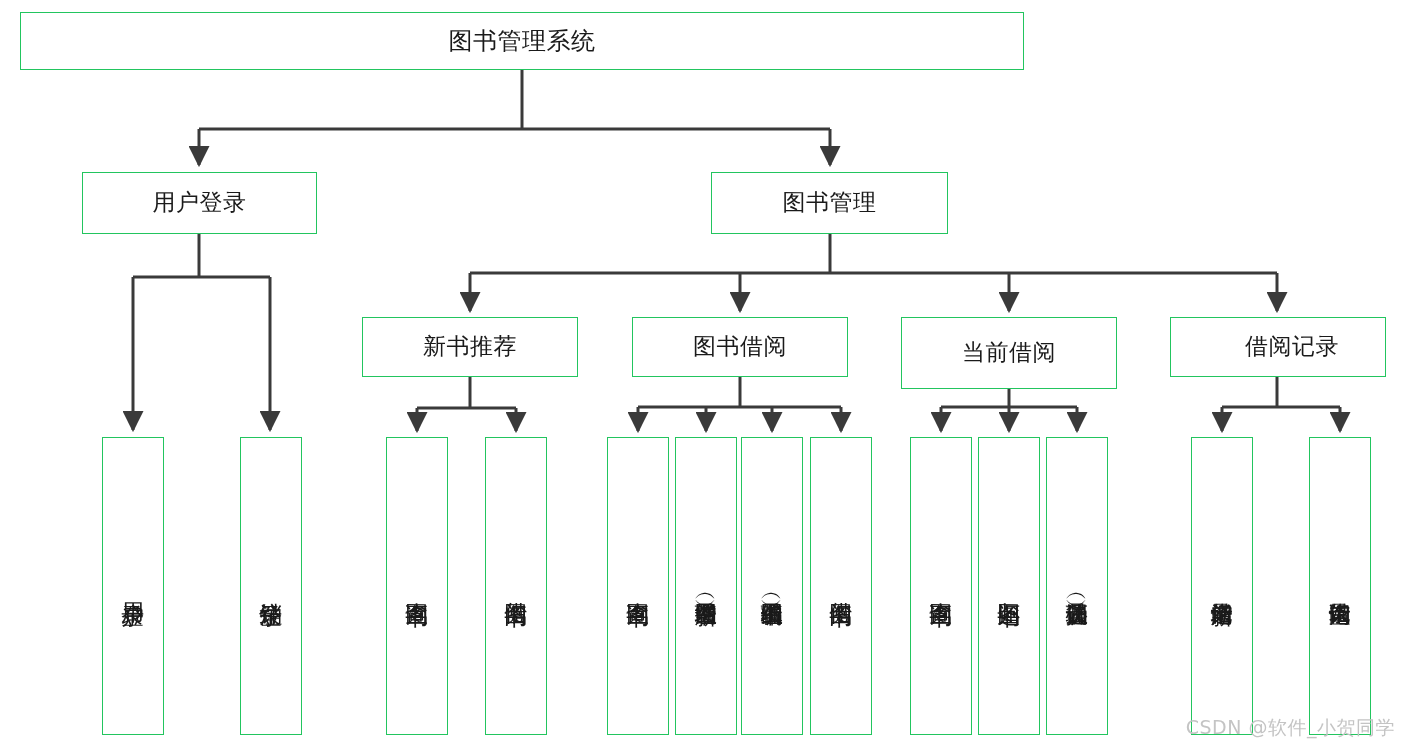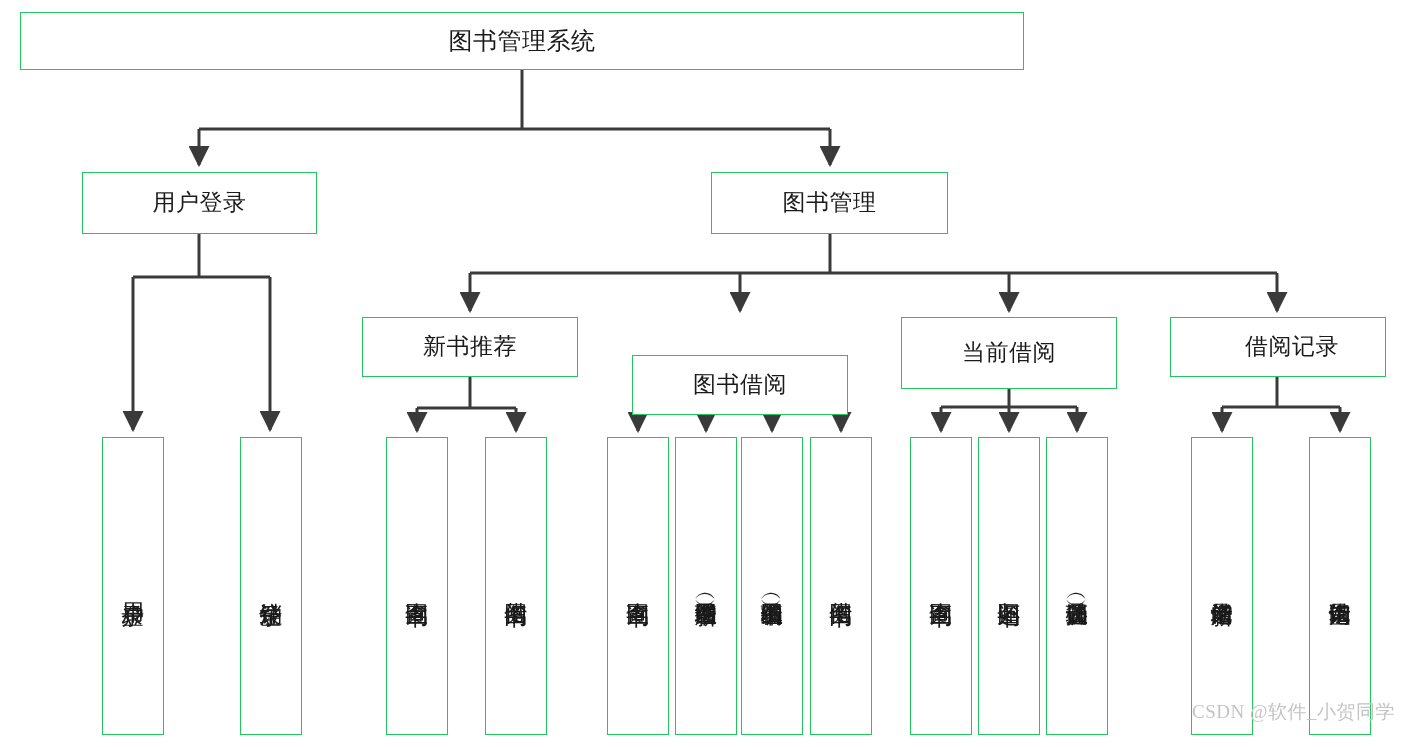--- a/index.html
+++ b/index.html
@@ -62,26 +62,25 @@
     letter-spacing: 1px;
     max-height: 100%;
   }
   .node.vertical.tall-text .node-label {
     font-size: 22px;
     letter-spacing: 0px;
   }
   .watermark {
     position: absolute;
     right: 10px;
-    bottom: 22px;
+    bottom: 6px;
     font-size: 19px;
     color: #c4c4c4;
     white-space: nowrap;
     letter-spacing: 0.5px;
-    font-family: Liberation Serif, serif;
   }
 </style>
 </head>
 <body>
 
 <div id="diagram-root">
 
   <svg id="edge-layer" viewBox="0 0 1405 747" xmlns="http://www.w3.org/2000/svg">
     <defs>
       <marker id="arrow" viewBox="0 0 10 10" refX="9" refY="5" markerWidth="7" markerHeight="7" orient="auto-start-reverse">
@@ -141,21 +140,21 @@
   </div>
 
   <div class="node horizontal" style="left:362px; top:317px; width:216px; height:60px;">
     <span class="node-label">新书推荐</span>
   </div>
 
   <div class="node horizontal" style="left:711px; top:172px; width:237px; height:62px;">
     <span class="node-label">图书管理</span>
   </div>
 
-  <div class="node horizontal" style="left:632px; top:317px; width:216px; height:60px;margin-top:38px;">
+  <div class="node horizontal" style="left:632px; top:317px; width:216px; height:60px;">
     <span class="node-label">图书借阅</span>
   </div>
 
   <div class="node horizontal" style="left:901px; top:317px; width:216px; height:72px;">
     <span class="node-label">当前借阅</span>
   </div>
 
   <div class="node horizontal" style="left:1170px; top:317px; width:216px; height:60px;padding-left:28px;">
     <span class="node-label">借阅记录</span>
   </div>

